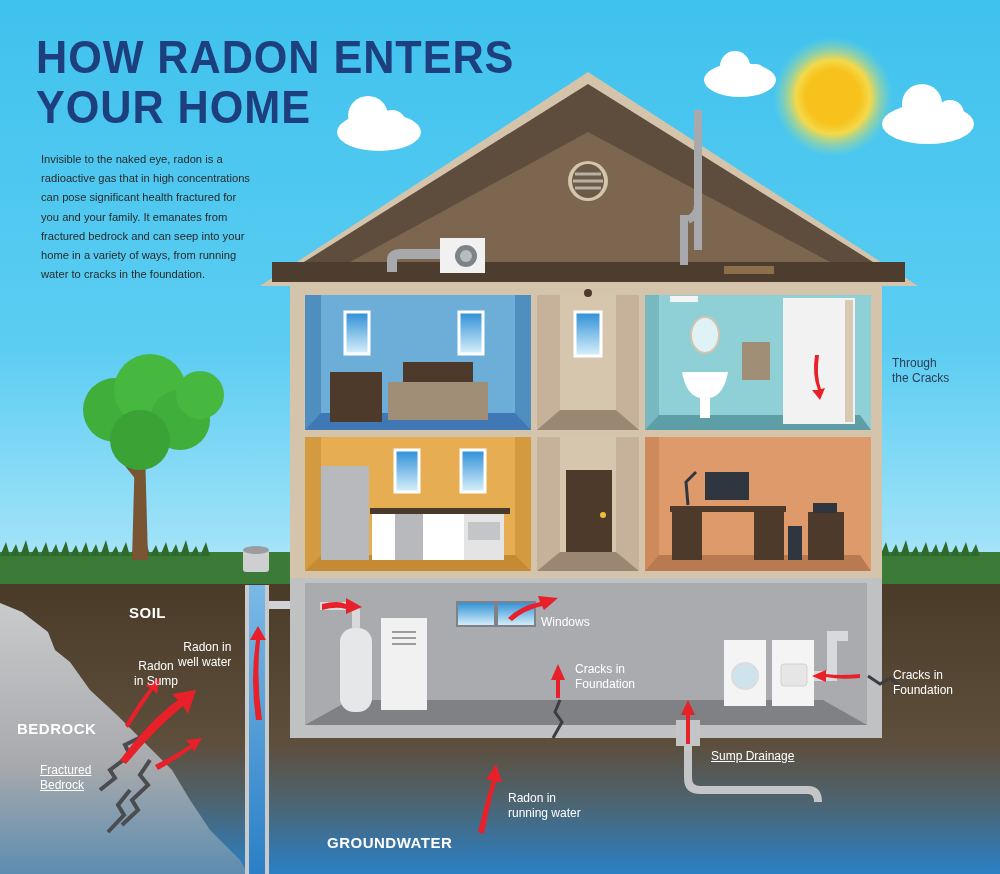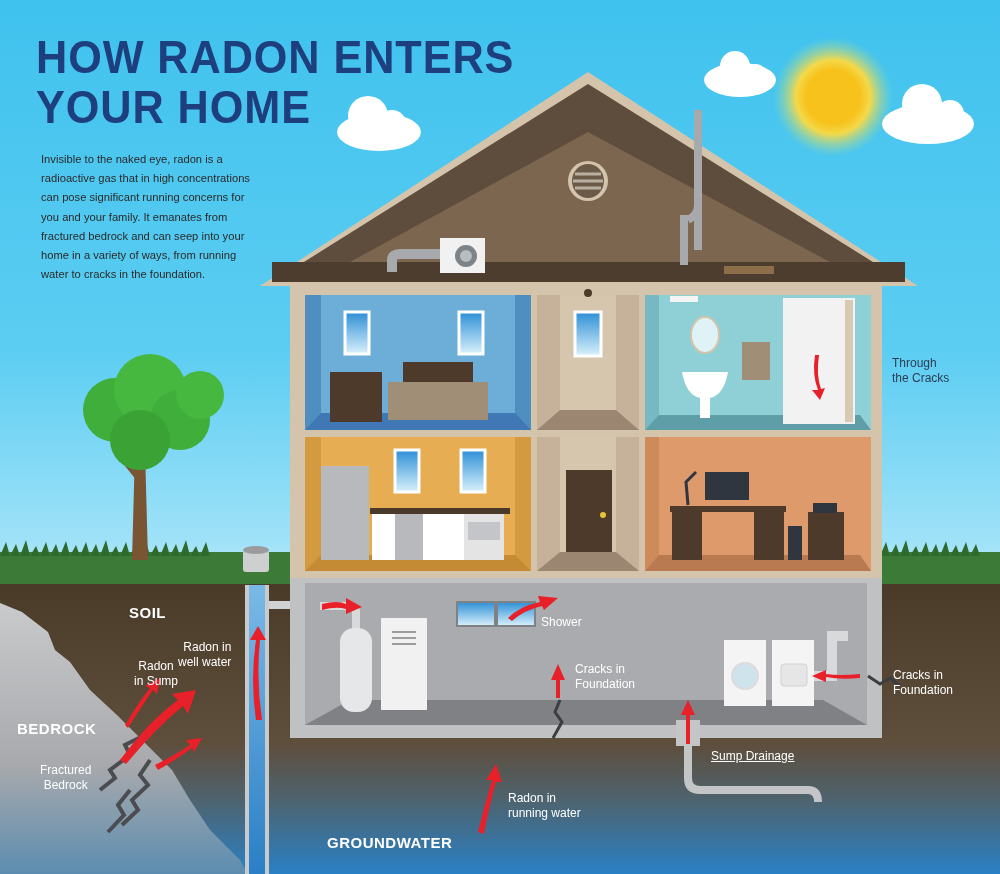--- a/index.html
+++ b/index.html
@@ -236,39 +236,39 @@
       <path d="M860 678 Q840 680 826 677 L826 682 L812 676 L826 670 L826 674 Q840 676 860 674 Z"></path>
       <path d="M815 355 Q812 375 818 390 L812 390 L820 400 L825 388 L821 389 Q816 375 819 355 Z"></path>
     </g>
   </svg>
 
   <div class="abs title">
     <div>HOW RADON ENTERS</div>
     <div>YOUR HOME</div>
   </div>
 
-  <div class="abs intro">Invisible to the naked eye, radon is a radioactive gas that in high concentrations can pose significant running concerns for you and your family. It emanates from fractured bedrock and can seep into your home in a variety of ways, from running water to cracks in the foundation.</div>
+  <div class="abs intro">Invisible to the naked eye, radon is a radioactive gas that in high concentrations can pose significant health fractured for you and your family. It emanates from fractured bedrock and can seep into your home in a variety of ways, from running water to cracks in the foundation.</div>
 
   <div class="abs big" style="left:129px;top:604px;">SOIL</div>
   <div class="abs big" style="left:17px;top:720px;">BEDROCK</div>
   <div class="abs big" style="left:327px;top:834px;">GROUNDWATER</div>
 
   <div class="abs lbl" style="left:102px;top:659px;text-align:center;margin-left:32px;">
     <div>Radon</div>
     <div>in Sump</div>
   </div>
   <div class="abs lbl" style="left:178px;top:640px;text-align:right;">
     <div>Radon in</div>
     <div>well water</div>
   </div>
-  <div class="abs lbl" style="left:40px;top:763px;text-align:center;">
+  <div class="abs lbl" style="left:40px;top:763px;text-align:left;text-decoration:underline;">
     <div>Fractured</div>
     <div>Bedrock</div>
   </div>
-  <div class="abs lbl" style="left:541px;top:615px;">Shower</div>
+  <div class="abs lbl" style="left:541px;top:615px;">Windows</div>
   <div class="abs lbl" style="left:575px;top:662px;">
     <div>Cracks in</div>
     <div>Foundation</div>
   </div>
   <div class="abs lbl" style="left:893px;top:668px;">
     <div>Cracks in</div>
     <div>Foundation</div>
   </div>
   <div class="abs lbl" style="left:711px;top:749px;text-decoration:underline;">Sump Drainage</div>
   <div class="abs lbl" style="left:508px;top:791px;">

